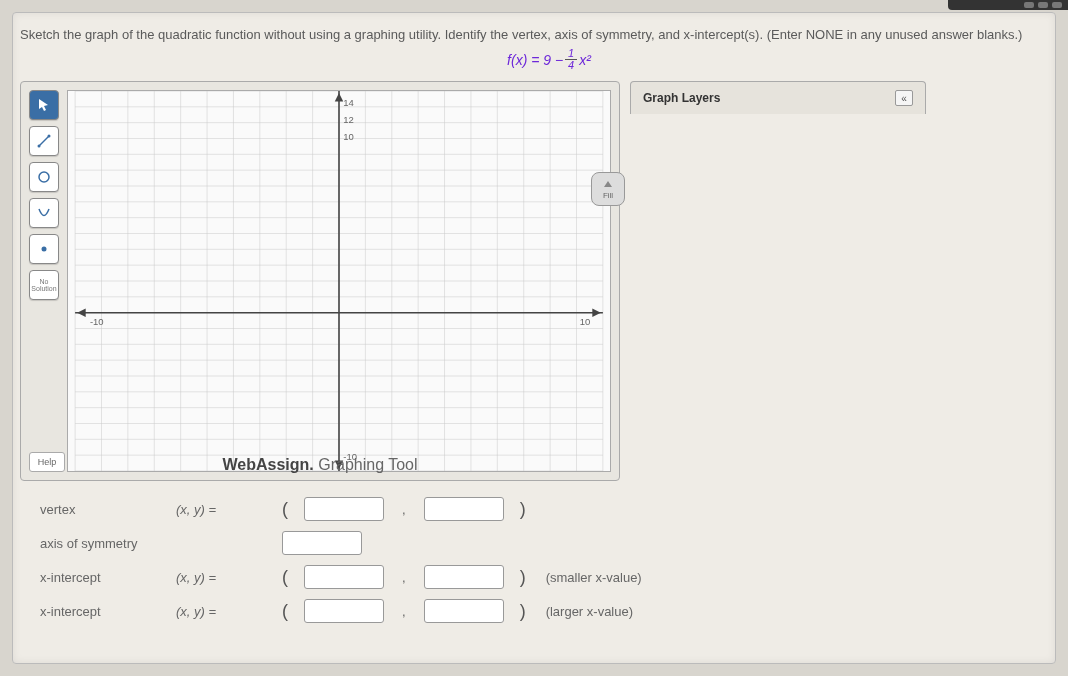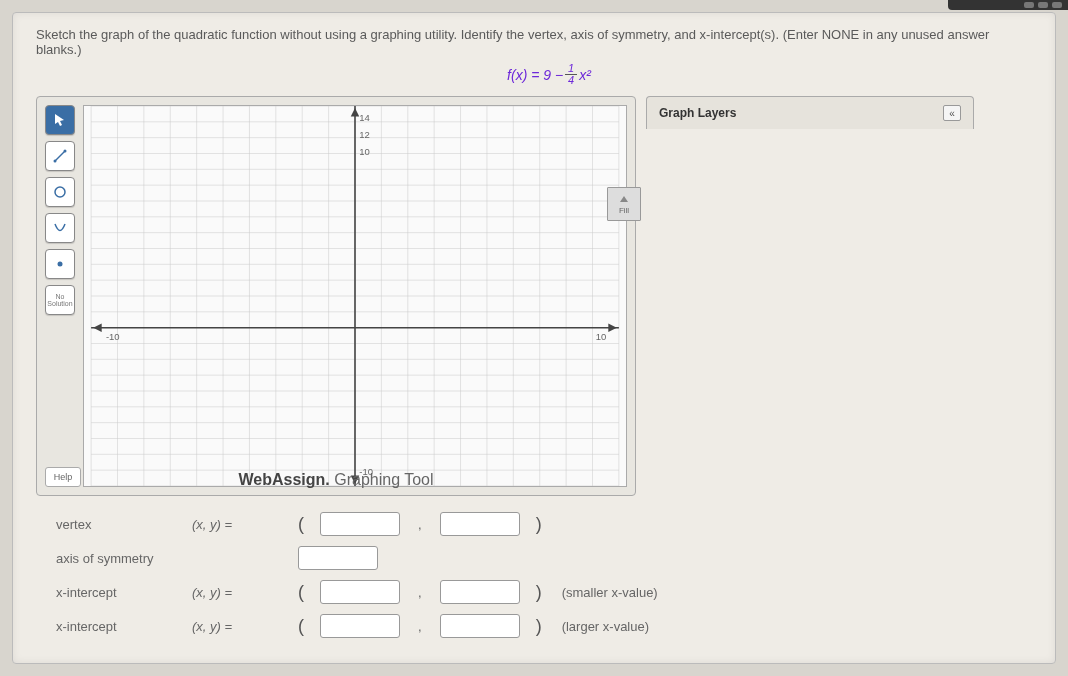--- a/index.html
+++ b/index.html
@@ -24,21 +24,21 @@
     gap:4px;
     justify-content:flex-end;
     padding:2px 6px;
   }
   .top-bar span { display:inline-block; width:10px; height:6px; background:#777; border-radius:2px;}
   .page {
     background: #efece6;
     margin: 12px;
     border: 1px solid #bbb;
     border-radius: 4px;
-    padding: 14px 23px;
+    padding: 14px 7px;
     height: 652px;
     position: relative;
     box-shadow: inset 0 0 8px rgba(0,0,0,0.08);
   }
   .instructions {
     font-size: 13px;
     color: #5a5a5a;
     margin-bottom: 4px;
   }
   .equation {
@@ -100,21 +100,21 @@
     position: relative;
     overflow: hidden;
   }
   .graph-inner svg { width: 100%; height: 100%; }
   .fill-btn {
     position: absolute;
     top: 90px; right: -6px;
     width: 34px; height: 34px;
     background: #ddd;
     border: 1px solid #999;
-    border-radius: 1px;
+    border-radius: 8px;
     display:flex; align-items:center; justify-content:center;
     font-size: 8px;
     flex-direction:column;
     color:#666;
     cursor:pointer;
   }
   .graph-footer {
     position: absolute;
     bottom: 6px;
     left: 0; right: 0;
@@ -129,21 +129,21 @@
     width: 36px; height: 20px;
     background: #fff;
     border: 1px solid #aaa;
     border-radius: 3px;
     font-size: 9px;
     display:flex; align-items:center; justify-content:center;
     color: #666;
     cursor:pointer;
   }
   .layers-panel {
-    width: 328px;
+    width: 296px;
     align-self: flex-start;
   }
   .layers-header {
     background: #e6e3dc;
     border: 1px solid #aaa;
     border-bottom: none;
     border-radius: 4px 4px 0 0;
     padding: 8px 12px;
     display: flex;
     justify-content: space-between;

